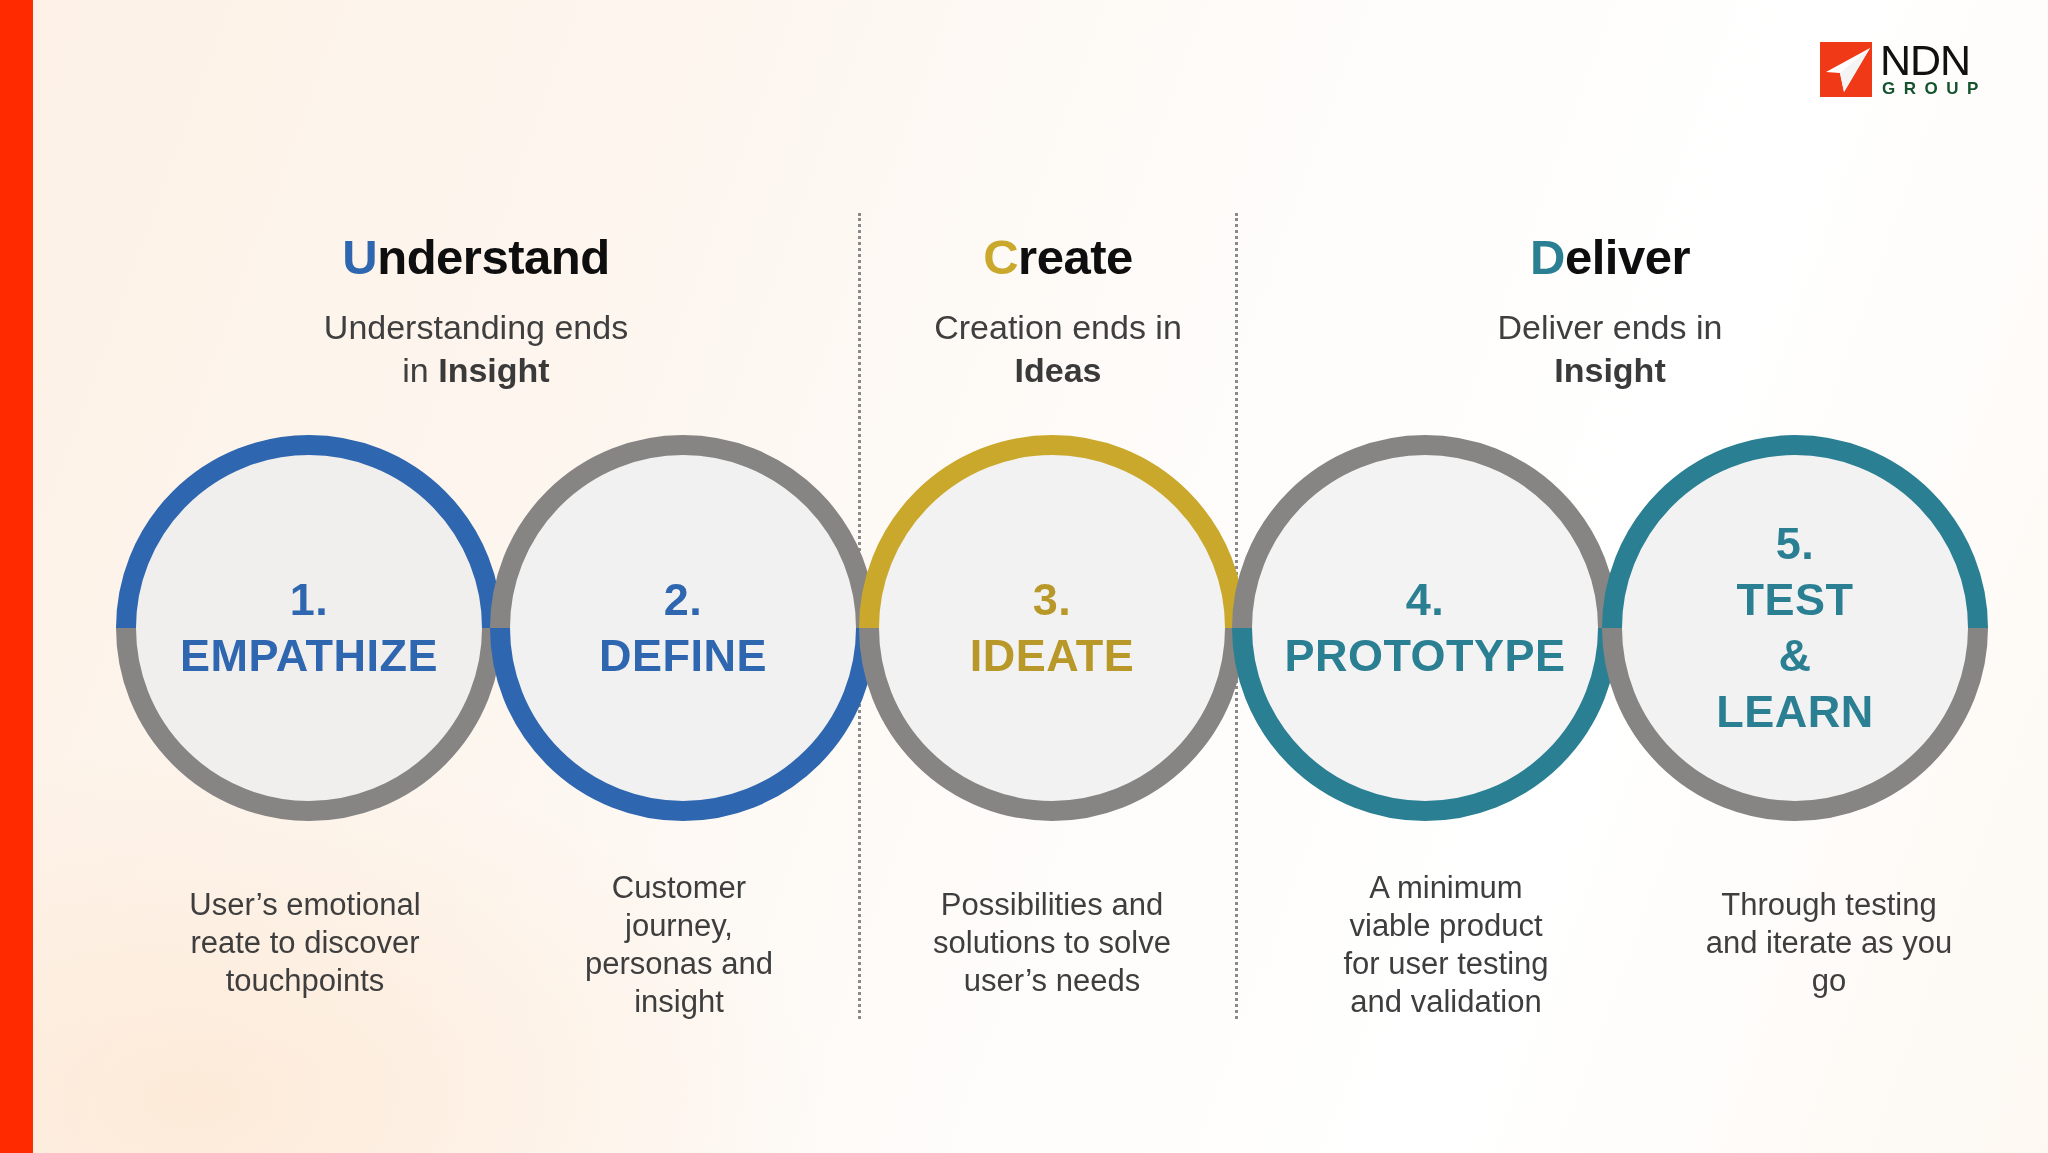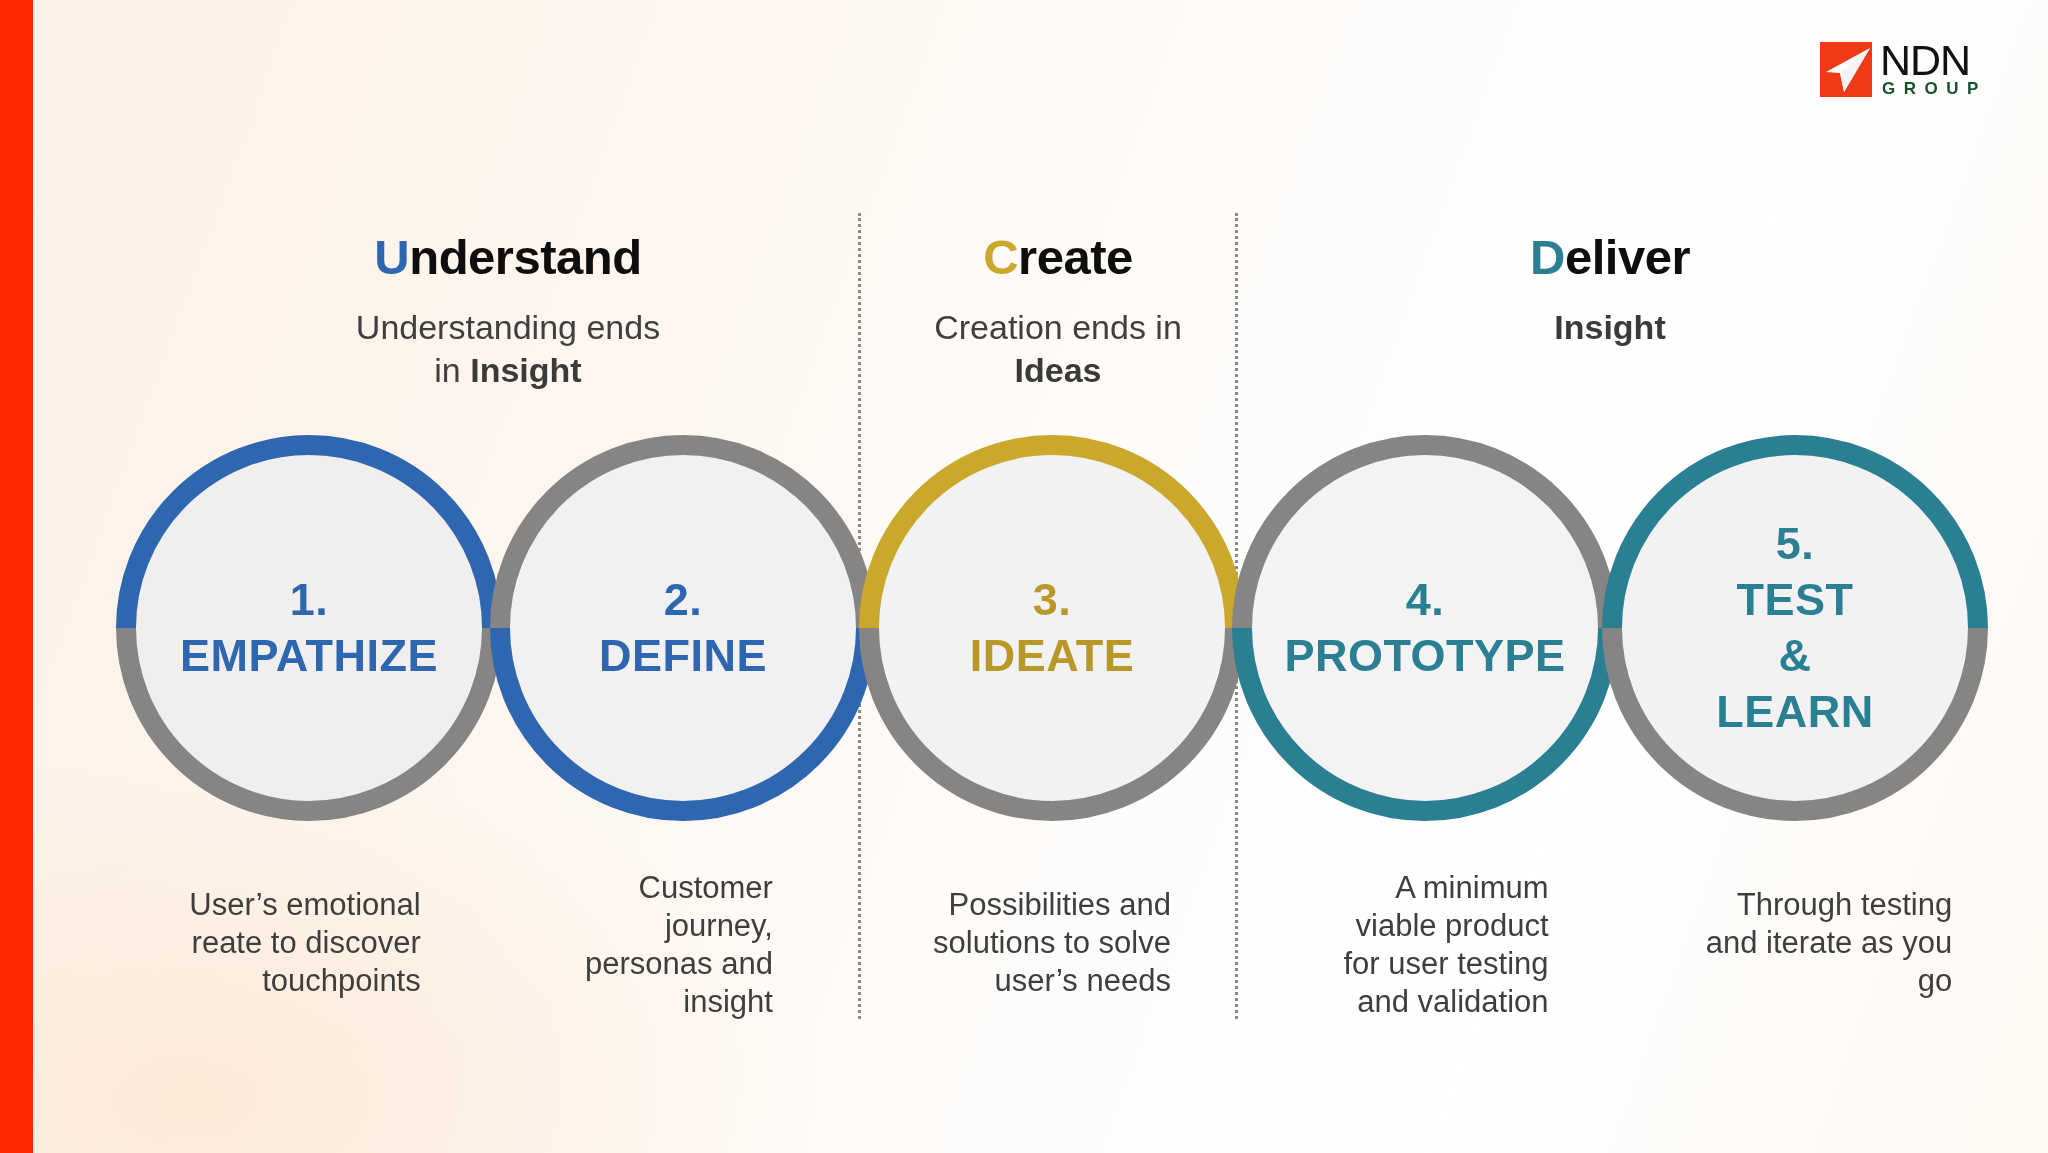--- a/index.html
+++ b/index.html
@@ -35,21 +35,21 @@
   .circle-wrap { position: absolute; top: 433px; width: 390px; height: 390px; transform: translateX(-50%); }
   .circle-wrap svg { position: absolute; left: 0; top: 0; }
   .circle-label {
     position: absolute; left: 0; top: 0; width: 390px; height: 390px;
     display: flex; flex-direction: column; align-items: center; justify-content: center;
     font-weight: 700; font-size: 45px; line-height: 56px; text-align: center; letter-spacing: 0.5px;
   }
   .circle-label span { display: block; }
 
   
-  .desc { position: absolute; transform: translateX(-50%); text-align: right; font-size: 31px; line-height: 38px; color: #3e3e3e; white-space: nowrap; }
+  .desc { position: absolute; transform: translateX(-50%); text-align: center; font-size: 31px; line-height: 38px; color: #3e3e3e; white-space: nowrap; }
 </style>
 </head>
 <body>
 
 <div class="bg-wash"></div>
 <div class="red-bar"></div>
 
 <div class="logo">
   <div class="logo-mark">
     <svg width="52" height="55" viewBox="0 0 52 55">
@@ -57,39 +57,40 @@
       <path d="M50 6 L20 31 L24 50 Z" fill="#f4f4f4"></path>
     </svg>
   </div>
   <div class="logo-ndn">NDN</div>
   <div class="logo-group">GROUP</div>
 </div>
 
 <div class="divider" style="left:858px"></div>
 <div class="divider" style="left:1235px"></div>
 
-<div class="phase" style="left:508px">
+<div class="phase" style="left:476px">
   <div class="phase-title"><span style="color:#2f66b0">U</span><span>nderstand</span></div>
   <div class="phase-sub">
     <div>Understanding ends</div>
     <div><span>in </span><b>Insight</b></div>
   </div>
 </div>
 
 <div class="phase" style="left:1058px">
   <div class="phase-title"><span style="color:#c9a82c">C</span><span>reate</span></div>
   <div class="phase-sub">
     <div>Creation ends in</div>
     <div><span></span><b>Ideas</b></div>
   </div>
 </div>
 
 <div class="phase" style="left:1610px">
   <div class="phase-title"><span style="color:#2a7f92">D</span><span>eliver</span></div>
   <div class="phase-sub">
+    <div>Deliver ends in</div>
     <div><span></span><b>Insight</b></div>
   </div>
 </div>
 
 <div class="circle-wrap" style="left:309px">
   <svg width="390" height="390" viewBox="0 0 390 390">
     <circle cx="195" cy="195" r="183" fill="#f1efee"></circle>
     <path d="M12 195 A183 183 0 0 0 378 195" fill="none" stroke="#878584" stroke-width="20"></path>
     <path d="M12 195 A183 183 0 0 1 378 195" fill="none" stroke="#2f66b0" stroke-width="20"></path>
   </svg>

